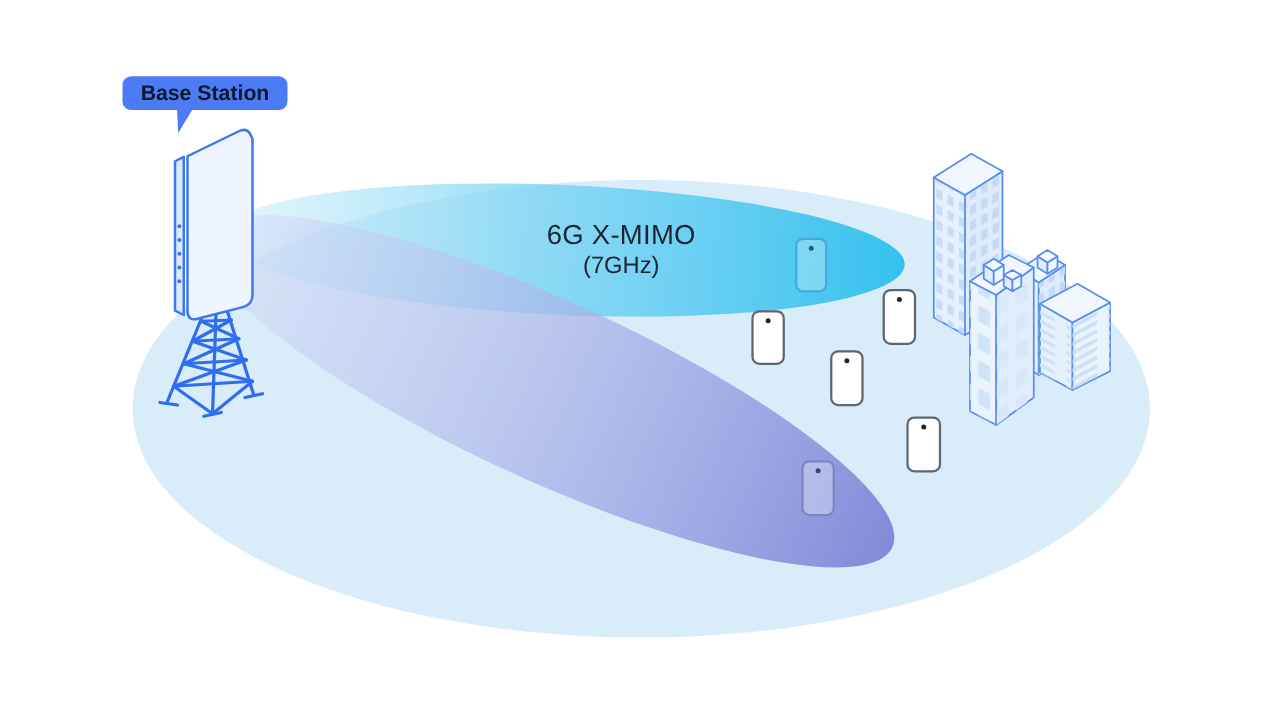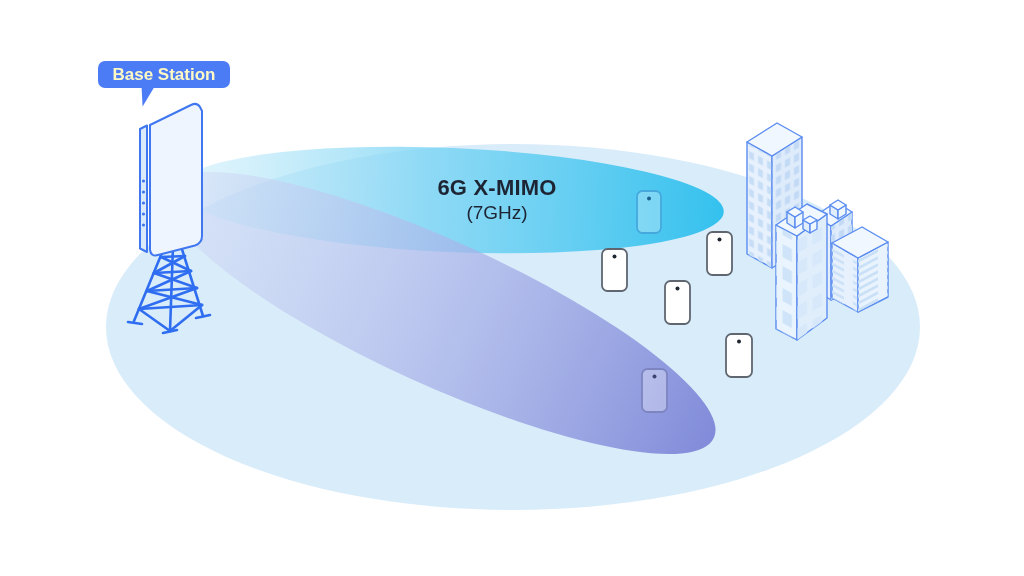--- a/index.html
+++ b/index.html
@@ -5,27 +5,27 @@
   html,body{margin:0;padding:0;background:#ffffff;}
   .stage{
     position:relative;width:1024px;height:576px;overflow:hidden;
     background:#ffffff;font-family:"Liberation Sans",sans-serif;
   }
   .stage svg.scene{position:absolute;left:0;top:0;}
   .beam-label{
     position:absolute;text-align:center;color:#1d2433;
     transform:translateX(-50%);pointer-events:none;white-space:nowrap;
   }
-  .beam-label .line1{font-size:22px;font-weight:700;line-height:26px;letter-spacing:.2px;}
+  .beam-label .line1{font-size:22px;font-weight:400;line-height:26px;letter-spacing:.2px;}
   .beam-label .line2{font-size:19px;font-weight:500;line-height:24px;}
   .label-6g{left:497px;top:175px;}
   .label-5g{left:469px;top:274px;}
   .bubble{
     position:absolute;left:98px;top:61px;width:132px;height:27px;
-    background:#4b7cf6;border-radius:7px;color:#fef9c3;
+    background:#4b7cf6;border-radius:7px;color:#0f172a;
     font-size:17px;font-weight:700;line-height:27px;text-align:center;
   }
   .bubble-tail{
     position:absolute;left:142px;top:84px;width:0;height:0;
     border-top:22px solid #4b7cf6;border-right:15px solid transparent;
     transform:rotate(-3deg);
   }
 </style>
 </head>
 <body>

